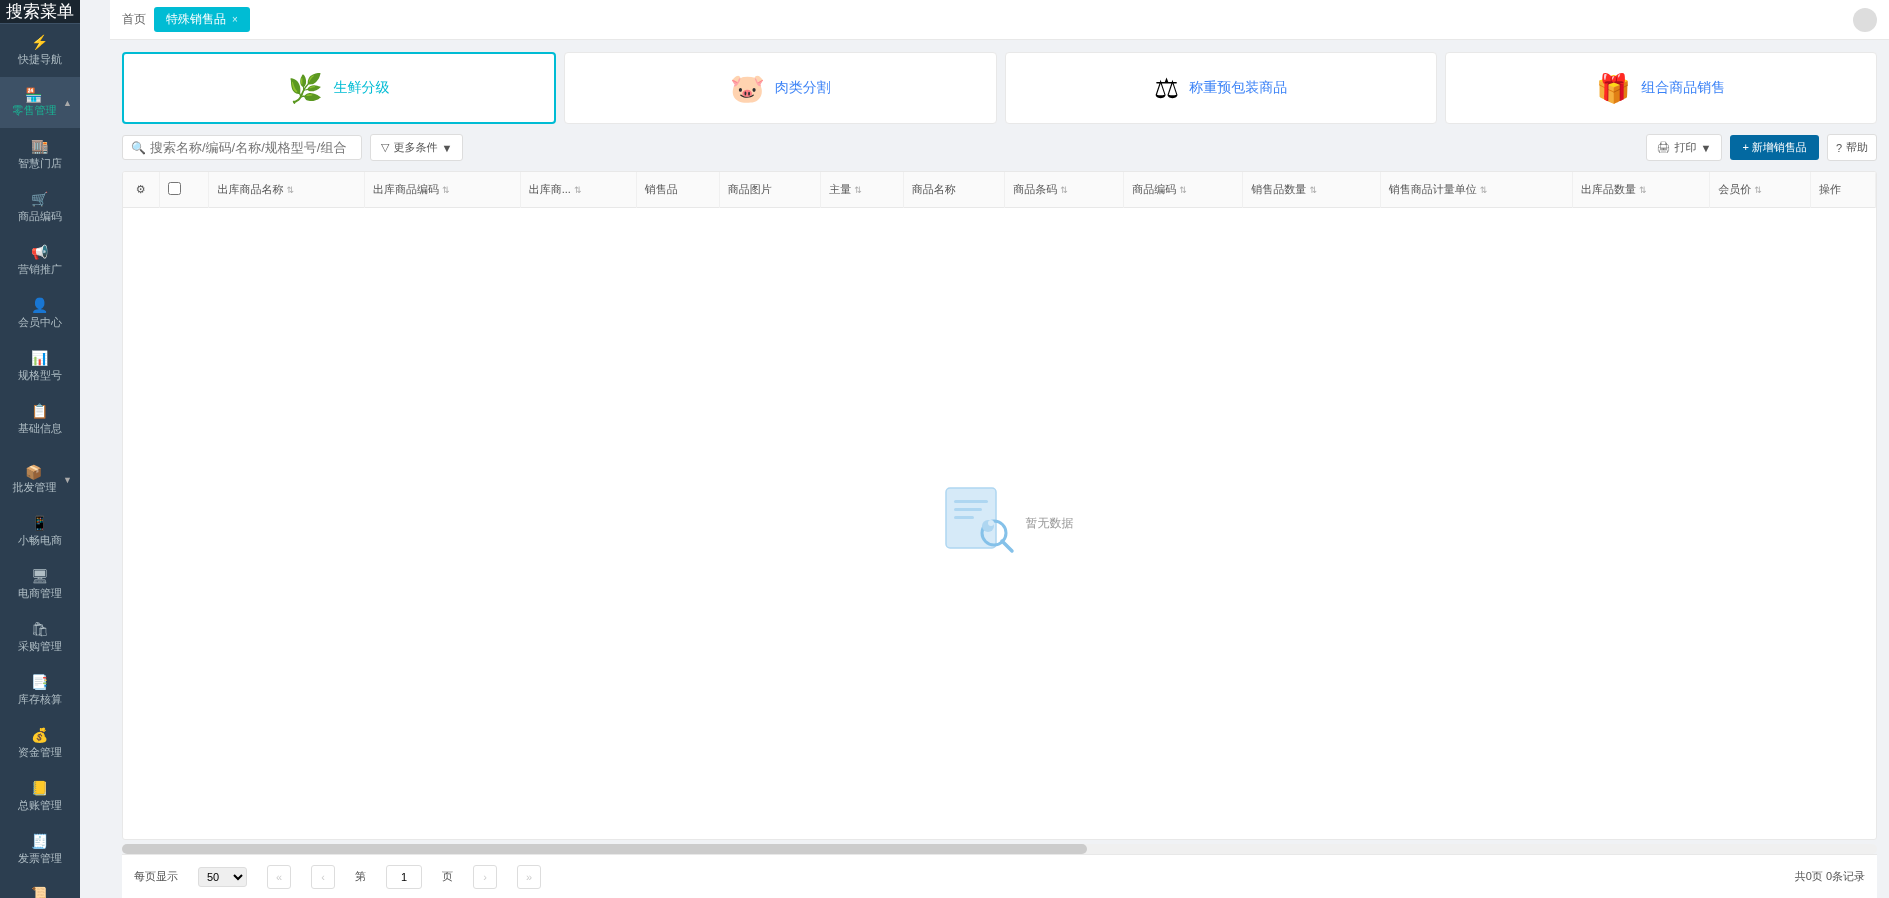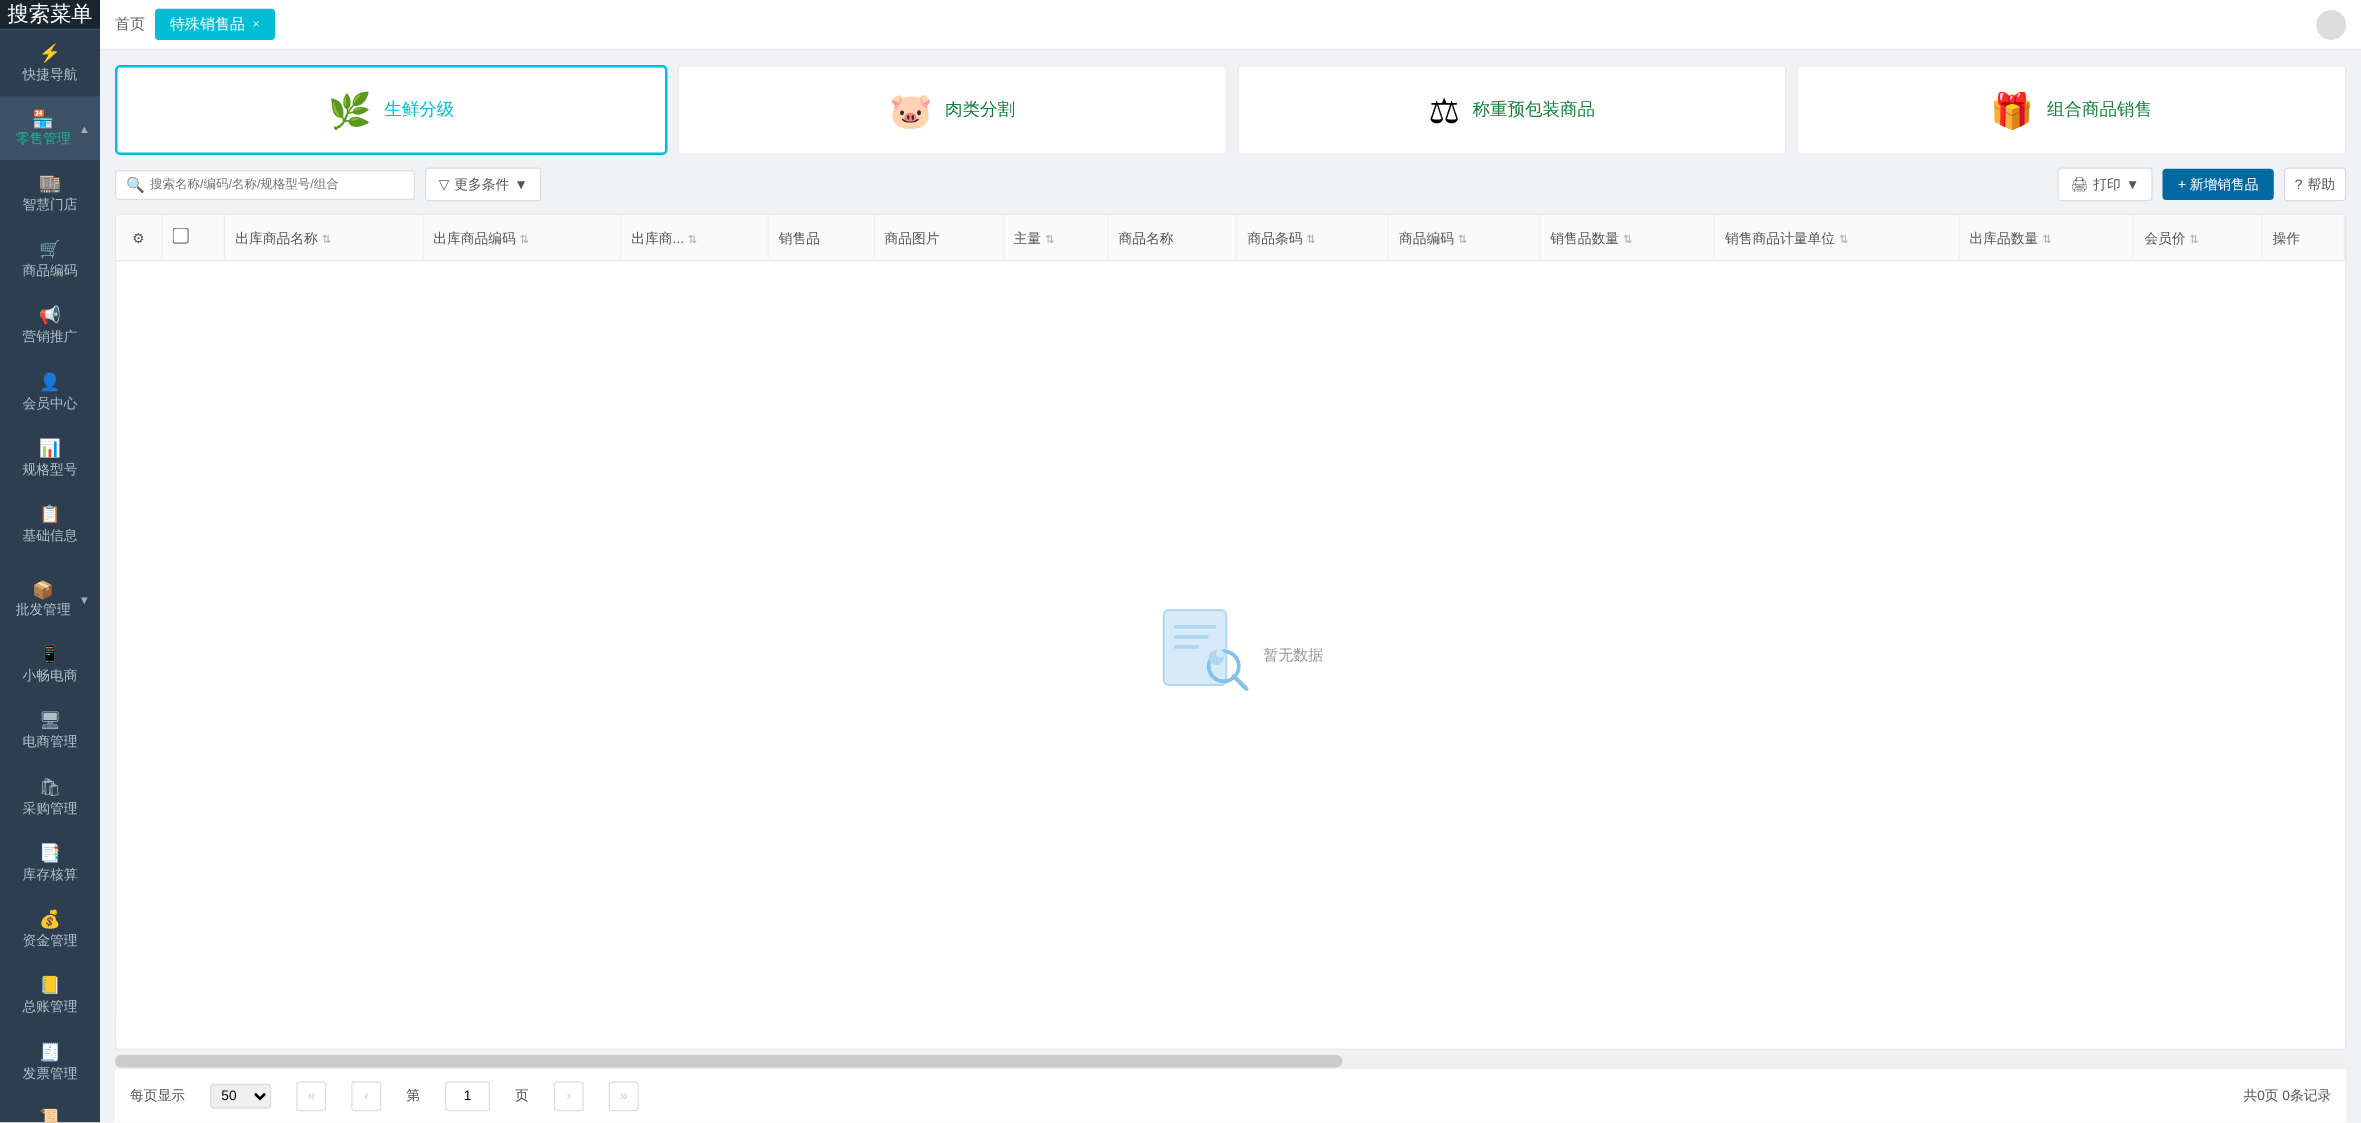--- a/index.html
+++ b/index.html
@@ -40,20 +40,21 @@
     .sidebar-item.active { background: #3d5166; color: #1ab394; }
     .sidebar-item .icon { font-size: 14px; }
     .sidebar-divider { height: 1px; background: #3d5166; margin: 4px 0; }
 
     
     .main-content {
       flex: 1;
       display: flex;
       flex-direction: column;
       overflow: hidden;
+      margin-left: 30px;
     }
 
     
     .topbar {
       height: 40px;
       background: #fff;
       border-bottom: 1px solid #e8e8e8;
       display: flex;
       align-items: center;
       padding: 0 12px;
@@ -125,21 +126,21 @@
     .tab-card:last-child { margin-right: 0; }
     .tab-card.active {
       border-color: #00bcd4;
       border-width: 2px;
     }
     .tab-card-icon {
       font-size: 28px;
     }
     .tab-card-label {
       font-size: 14px;
-      color: #15803d;
+      color: #3b82f6;
       font-weight: 500;
     }
     .tab-card.active .tab-card-label { color: #00bcd4; }
 
     
     .toolbar {
       display: flex;
       align-items: center;
       padding: 10px 12px;
       background: #f0f2f5;
@@ -151,21 +152,21 @@
       background: #fff;
       border: 1px solid #ddd;
       border-radius: 3px;
       padding: 4px 8px;
       gap: 4px;
       width: 240px;
     }
     .search-box input {
       border: none;
       outline: none;
-      font-size: 10px;
+      font-size: 13px;
       color: #999;
       width: 100%;
       background: transparent;
     }
     .search-icon { color: #999; font-size: 12px; }
     .filter-btn {
       display: flex;
       align-items: center;
       gap: 4px;
       padding: 5px 10px;

